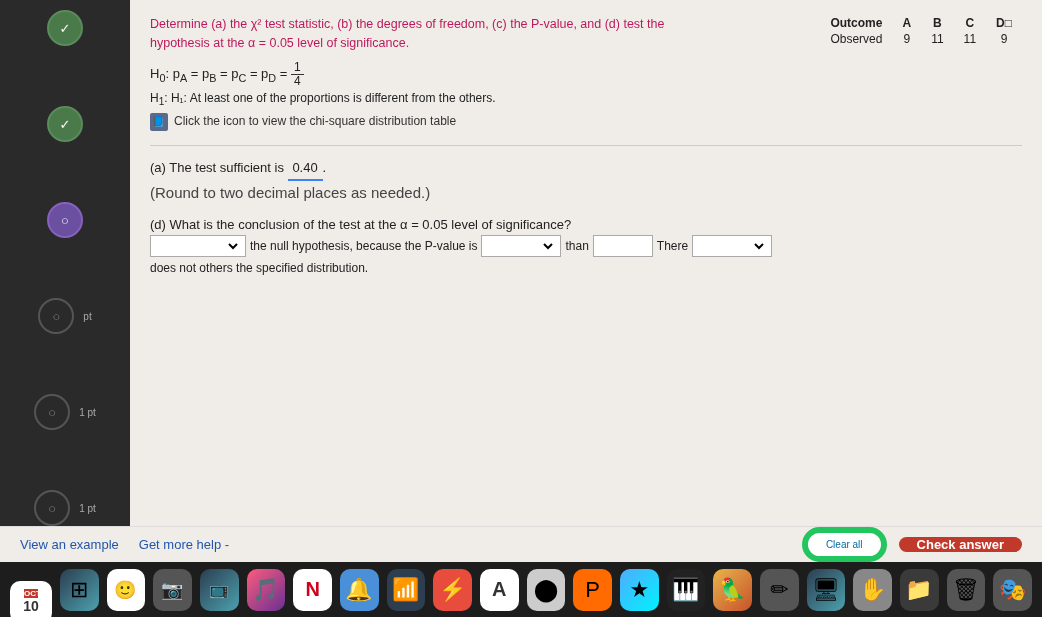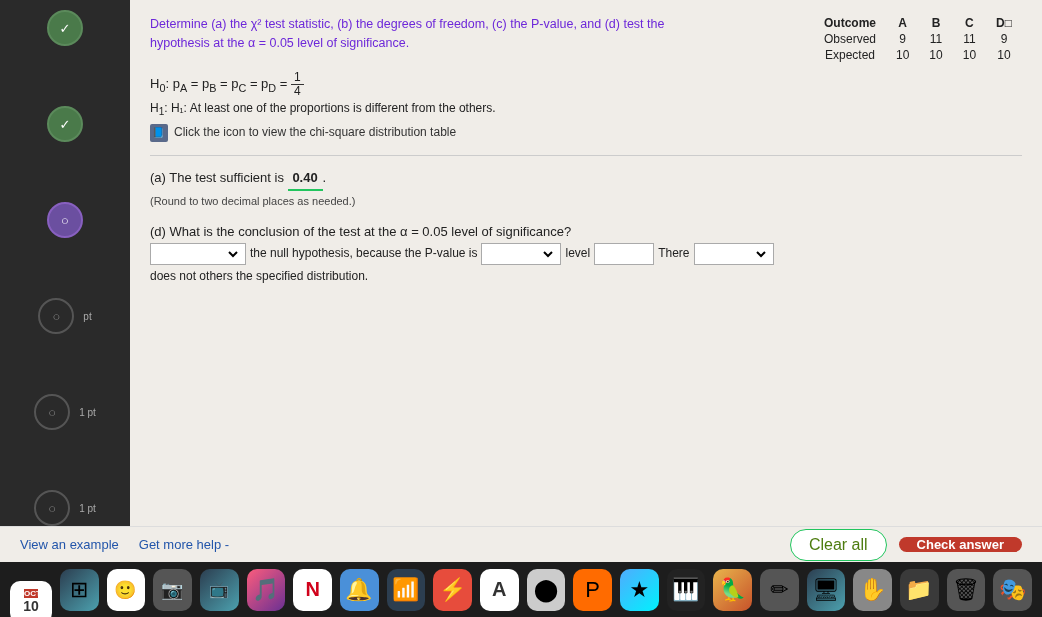--- a/index.html
+++ b/index.html
@@ -65,21 +65,21 @@
     }
 
     .question-header {
       display: flex;
       justify-content: space-between;
       align-items: flex-start;
     }
 
     .question-text {
       font-size: 12.5px;
-      color: #6d28d9;
+      color: #be185d;
       line-height: 1.5;
       max-width: 520px;
     }
 
     .outcome-table {
       border-collapse: collapse;
       font-size: 12px;
       color: #222;
     }
 
@@ -136,25 +136,25 @@
     }
 
     .answer-row {
       font-size: 13px;
       color: #222;
       line-height: 1.6;
     }
 
     .underline-val {
       display: inline-block;
-      border-bottom: 2px solid #22c55e;
+      border-bottom: 2px solid #3b82f6;
       padding: 0 4px;
       min-width: 35px;
       text-align: center;
-      font-weight: bold;
+      font-weight: normal;
     }
 
     .dropdown-inline {
       display: inline-flex;
       align-items: center;
       border: 1px solid #aaa;
       background: white;
       padding: 1px 4px;
       font-size: 12px;
       min-width: 80px;
@@ -212,26 +212,26 @@
     }
 
     .footer-buttons {
       display: flex;
       gap: 12px;
       align-items: center;
     }
 
     .btn-clear {
       background: white;
-      border: 1px solid #22c55e;
+      border: 6px solid #22c55e;
       border-radius: 20px;
       padding: 6px 18px;
-      font-size: 16px;
-      cursor: pointer;
-      color: #4d7c0f;
+      font-size: 10px;
+      cursor: pointer;
+      color: #0369a1;
     }
 
     .btn-check {
       background: #c0392b;
       border: none;
       border-radius: 20px;
       padding: 0 18px;
       font-size: 13px;
       cursor: pointer;
       color: white;
@@ -332,27 +332,20 @@
           <th>C</th>
           <th>D□</th>
         </tr>
         <tr>
           <td>Observed</td>
           <td>9</td>
           <td>11</td>
           <td>11</td>
           <td>9</td>
         </tr>
-        <tr>
-          <td>Expected</td>
-          <td>10</td>
-          <td>10</td>
-          <td>10</td>
-          <td>10</td>
-        </tr>
       </tbody>
         </table>
     </div>
 
     <div class="hypothesis-section">
       <div>
         H<sub>0</sub>: p<sub>A</sub> = p<sub>B</sub> = p<sub>C</sub> = p<sub>D</sub> = 
         <span class="math-frac">
           <span class="num">1</span>
           <span class="den">4</span>
@@ -368,21 +361,21 @@
     </div>
 
     <hr class="divider">
 
     <div class="answers-section">
 
       <div class="answer-row">
         <span>(a) The test sufficient is</span>
         <span class="underline-val">0.40</span>.
         <br>
-        <span style="font-size:11px;color:#444;text-align:right;">(Round to two decimal places as needed.)</span>
+        <span style="font-size:15px;color:#444;text-align:right;">(Round to two decimal places as needed.)</span>
       </div>
 
 
 
       <div class="answer-row">
         <div>(d) What is the conclusion of the test at the α = 0.05 level of significance?</div>
         <div class="conclusion-row">
           <div class="dropdown-inline">
             <select>
               <option value=""></option>
@@ -391,21 +384,21 @@
             </select>
           </div>
           <span>the null hypothesis, because the P-value is</span>
           <div class="dropdown-inline">
             <select>
               <option value=""></option>
               <option value="less">less</option>
               <option value="greater">greater</option>
             </select>
           </div>
-          <span>level</span>
+          <span>than</span>
           <div class="blank-box-sm"></div>
           <span>There</span>
           <div class="dropdown-inline">
             <select>
               <option value=""></option>
               <option value="is">is</option>
               <option value="is not">is not</option>
             </select>
           </div>
         </div>

